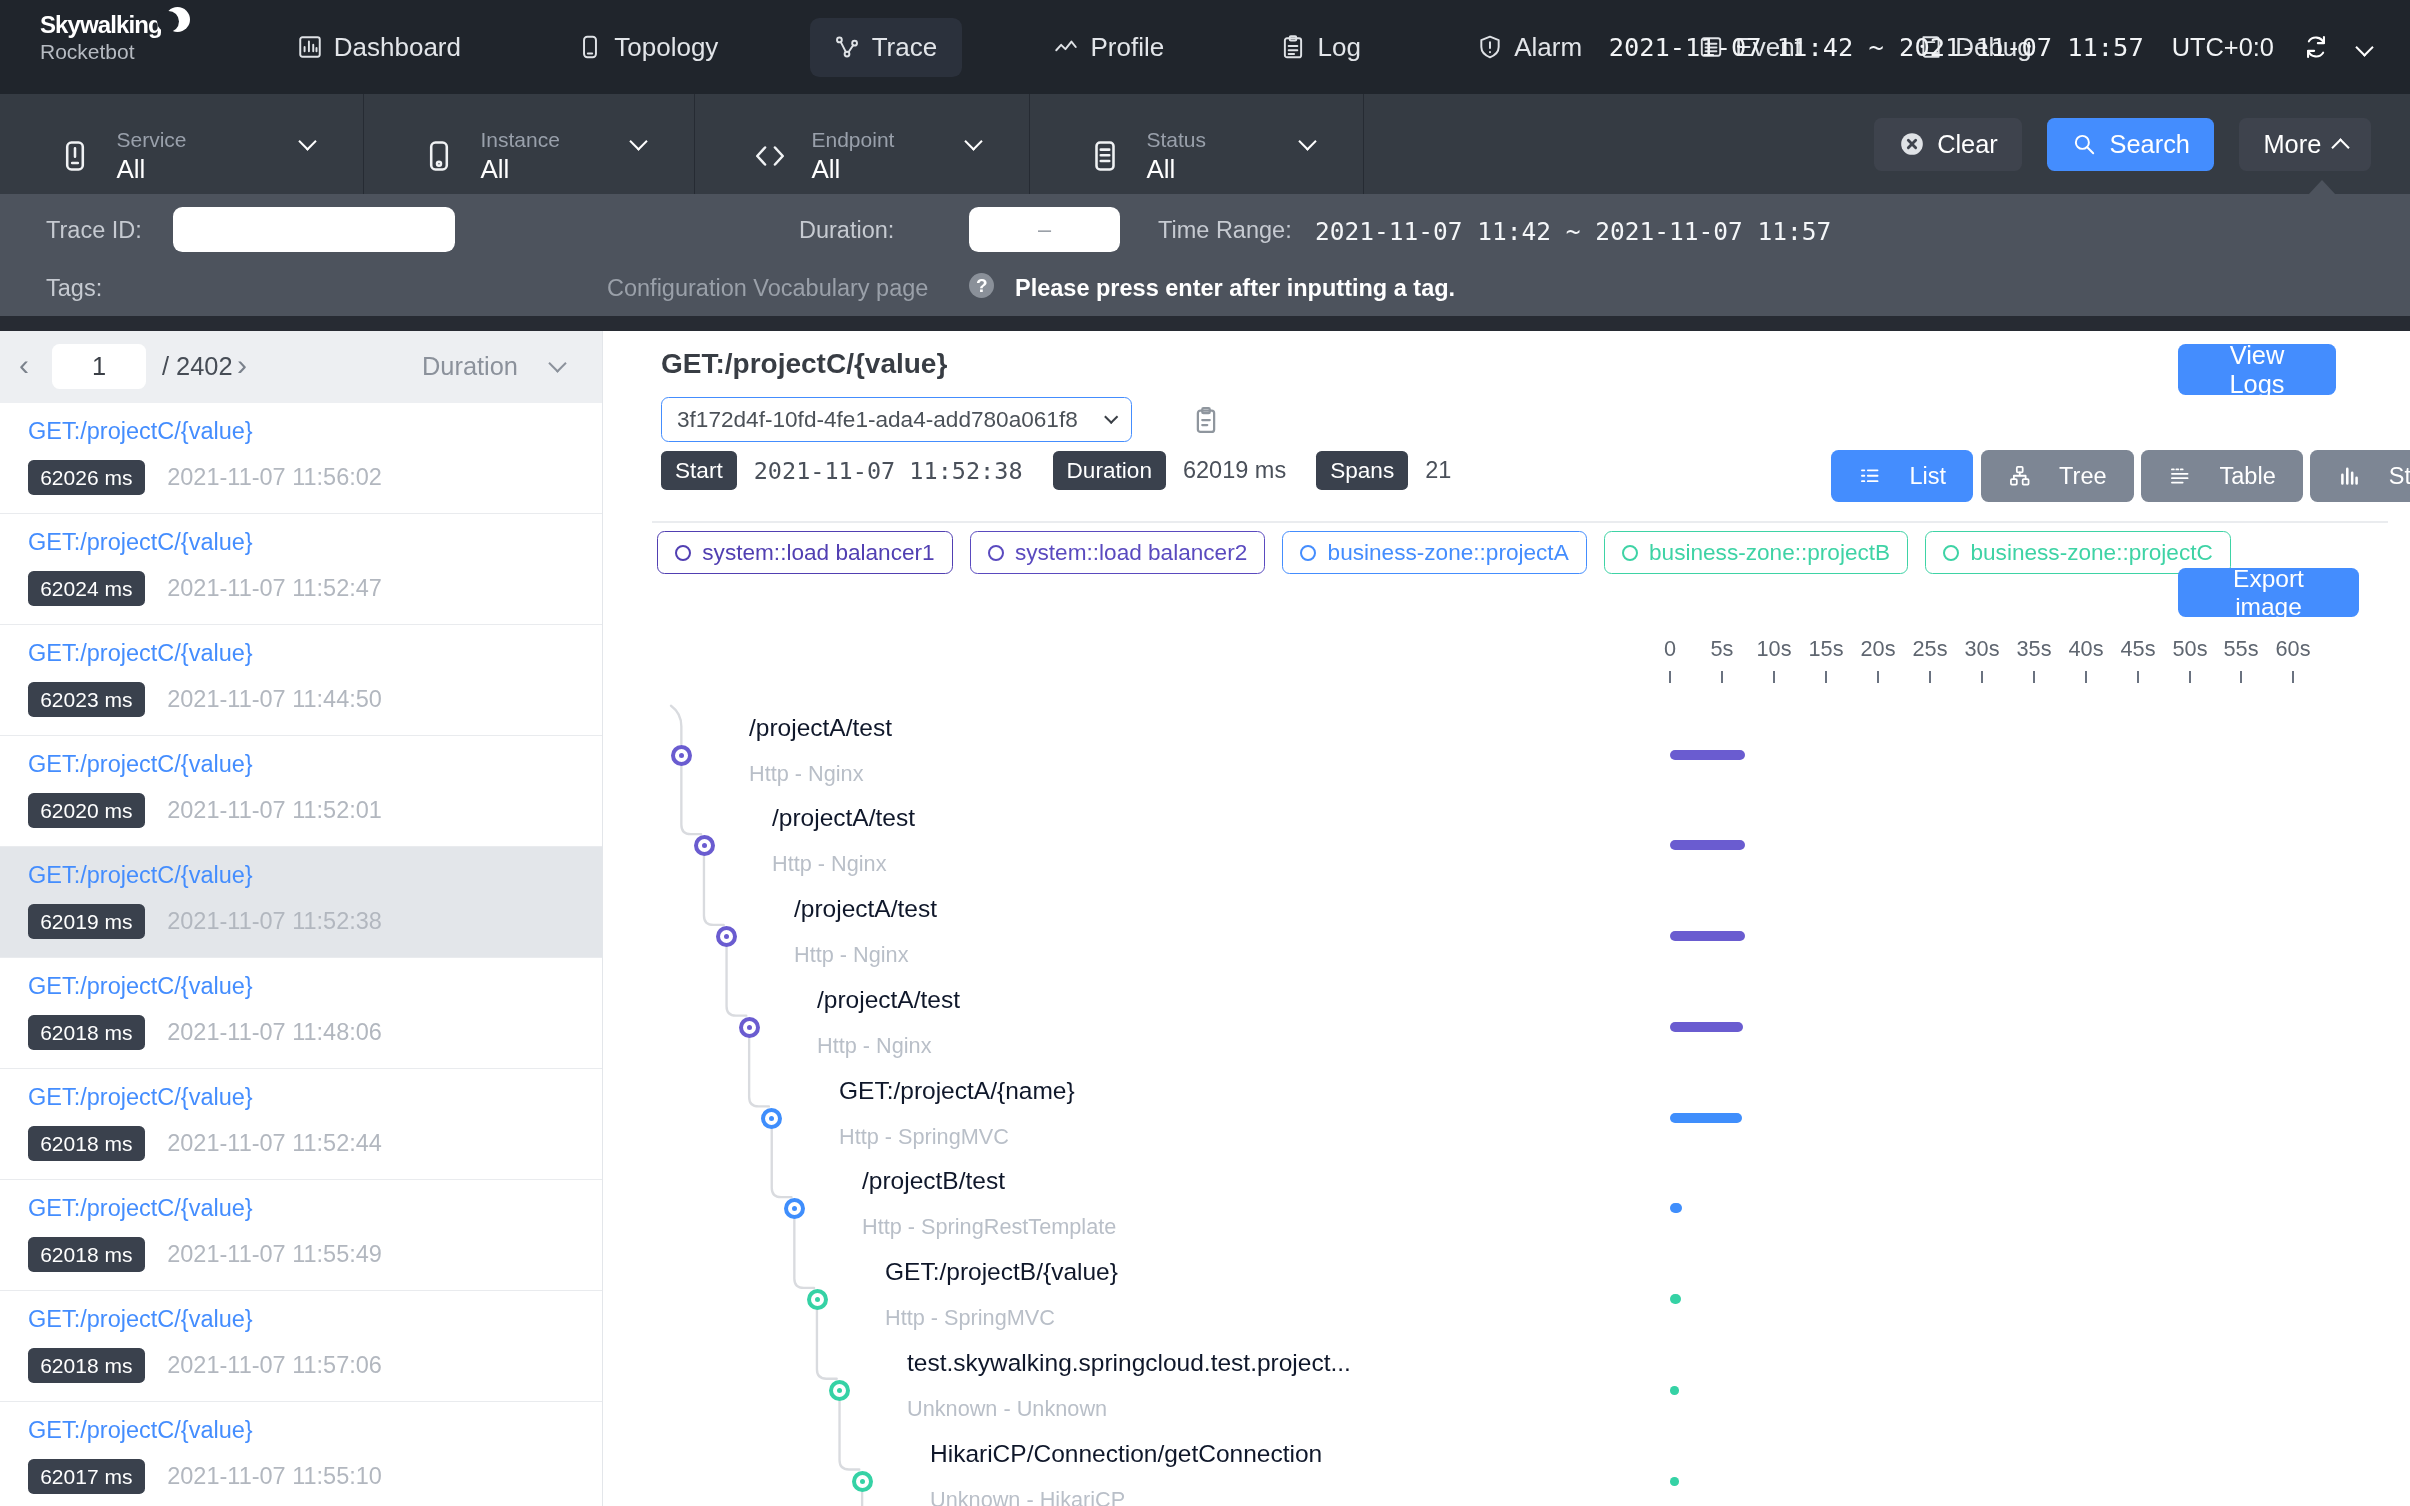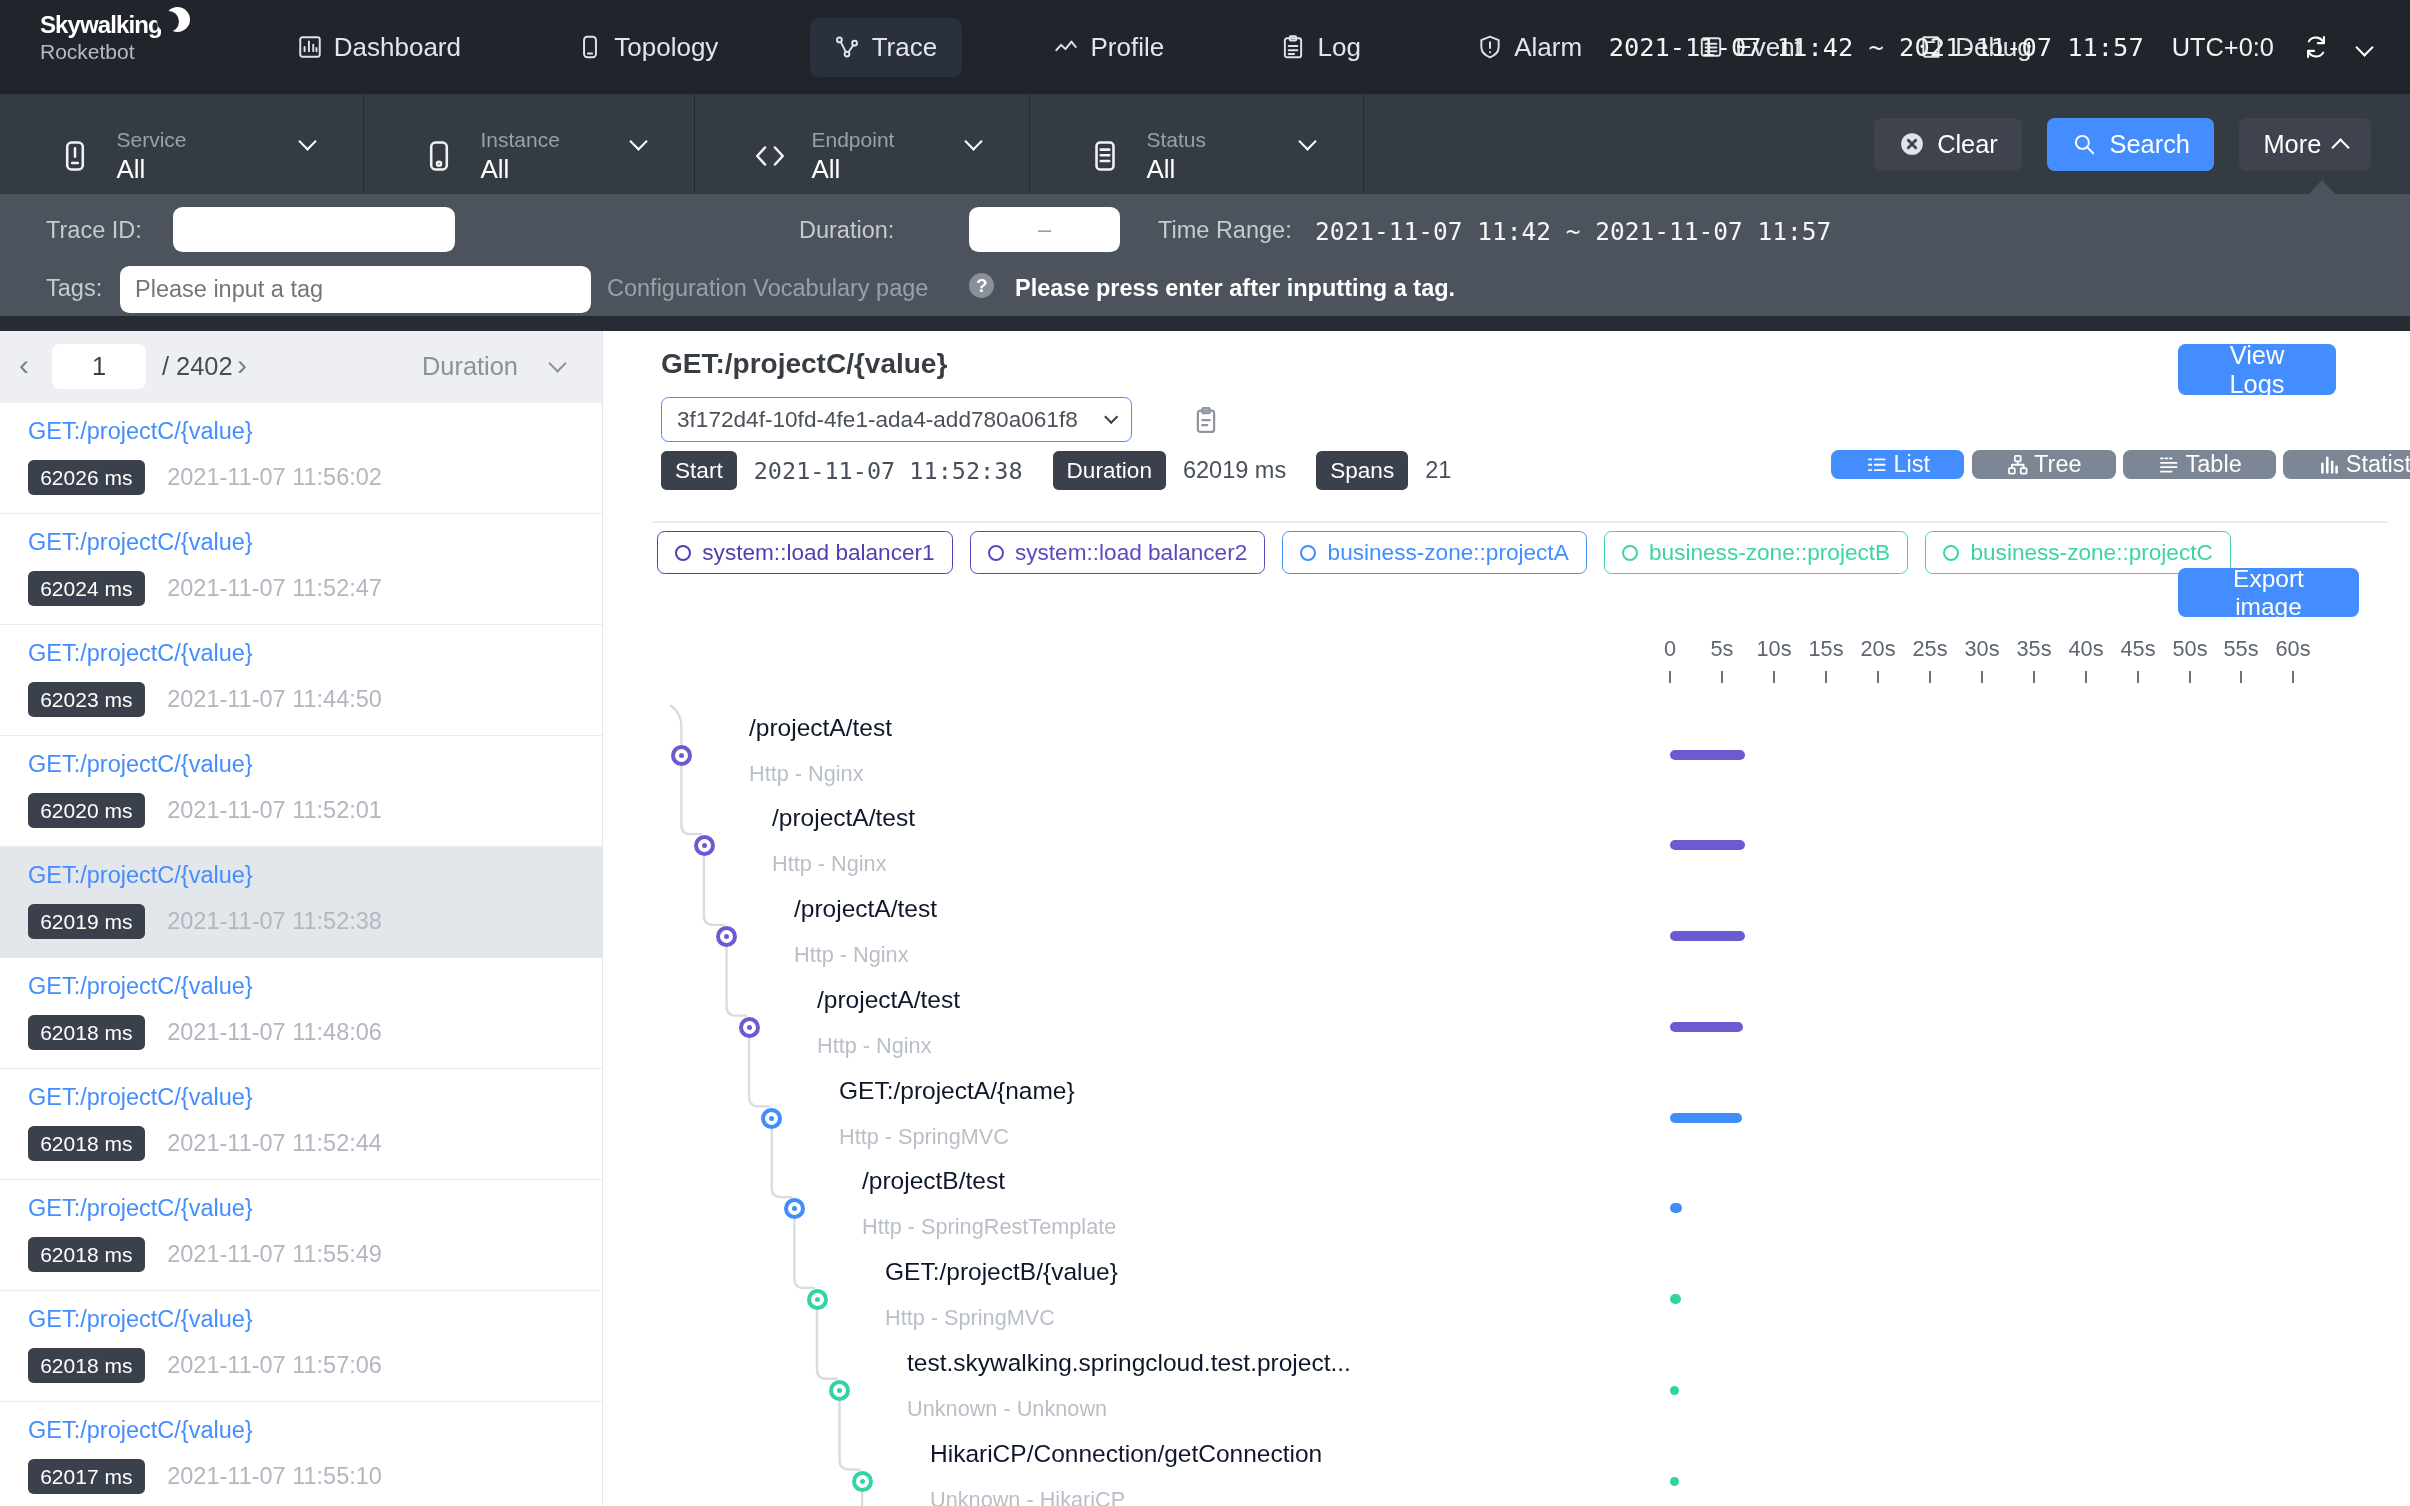--- a/index.html
+++ b/index.html
@@ -80,21 +80,21 @@
   .t-title { position:absolute; left:56px; top:17px; font-size:28px; font-weight:600; color:#383d44; }
   .btn-viewlogs { position:absolute; left:1573px; top:13px; width:158px; height:51px; }
   .t-select { position:absolute; left:56px; top:66px; width:471px; height:45px; border:1.9px solid #448dfe; border-radius:7.5px; display:flex; align-items:center; padding:0 15px; font-size:22.6px; color:#4b5158; cursor:pointer; background:#fff; }
   .t-select .chev { width:10.4px; height:10.4px; border-width:2.4px; border-color:#3a3f46; margin-left:13px; position:relative; top:-2.8px; }
   .t-select-text { flex:1; white-space:nowrap; overflow:hidden; }
   .copy-ico { position:absolute; left:586px; top:72px; width:30px; height:34px; color:#8f969e; cursor:pointer; }
   .meta-row { position:absolute; left:56px; top:119px; display:flex; align-items:center; gap:17px; height:41px; }
   .meta-row .dbadge { font-size:22.6px; padding:6.6px 14px; }
   .meta-val { font-size:23.5px; color:#4a505a; }
   .view-btns { position:absolute; left:1226px; top:119px; display:flex; gap:7.5px; }
-  .vbtn { height:29px; padding:0 34px; border-radius:7.5px; background:#7d8694; color:#fff; font-size:23.5px; display:flex; align-items:center; gap:5px; cursor:pointer; border:none; }
+  .vbtn { height:52px; padding:0 27px; border-radius:7.5px; background:#7d8694; color:#fff; font-size:23.5px; display:flex; align-items:center; gap:28px; cursor:pointer; border:none; }
   .vbtn.active { background:#448dfe; }
   .vbtn .ico { width:23.5px; height:23.5px; }
   .hdr-divider { position:absolute; left:47px; right:22.6px; top:190px; height:1.9px; background:#eaecef; }
   .chips { position:absolute; left:52px; top:200px; display:flex; gap:17px; }
   .chip { height:43px; border:1.9px solid; border-radius:7.5px; background:#fff; display:flex; align-items:center; gap:11.3px; padding:0 17px; font-size:22.6px; cursor:pointer; }
   .ring { width:16px; height:16px; border:2.8px solid; border-radius:50%; display:inline-block; }
   .btn-export { position:absolute; left:1573px; top:237px; width:181px; height:49px; font-size:24.5px; }
   .axis-cell { position:absolute; top:305px; width:56px; text-align:center; }
   .axis-lbl { font-size:21.7px; color:#5f6670; }
   .axis-line { width:1.9px; height:12.2px; background:#6a7280; margin:8.5px auto 0; }
@@ -290,21 +290,20 @@
 
 <div class="morepanel dots-dark">
   <div class="mp-arrow"></div>
   <span class="mp-label" style="left:46px;top:22.6px;">Trace ID:</span>
   <input class="mp-input" style="left: 173px; top: 13px; width: 282px; height: 45px;">
   <span class="mp-label" style="left:799px;top:22.6px;">Duration:</span>
   <input class="mp-input" style="left: 969px; top: 13px; width: 151px; height: 45px; text-align: center; color: rgb(154, 160, 168);" value="–">
   <span class="mp-label" style="left:1158px;top:22.6px;">Time Range:</span>
   <span class="mp-time mono" style="left:1315px;top:22.6px;">2021-11-07 11:42 ~ 2021-11-07 11:57</span>
   <span class="mp-label" style="left:46px;top:81px;">Tags:</span>
-  <input class="mp-input" style="left: 120px; top: 72px; width: 471px; height: 47px;" placeholder="Please input a tag">
   <span class="mp-vocab" style="left:607px;top:81px;">Configuration Vocabulary page</span>
   <span class="qmark" style="left:969px;top:79px;">?</span>
   <span class="mp-hint" style="left:1015px;top:81px;">Please press enter after inputting a tag.</span>
 </div>
 <div class="darkstrip"></div>
 
 <div class="content">
 
   <div class="sidebar">
     <div class="pagebar dots-light">

